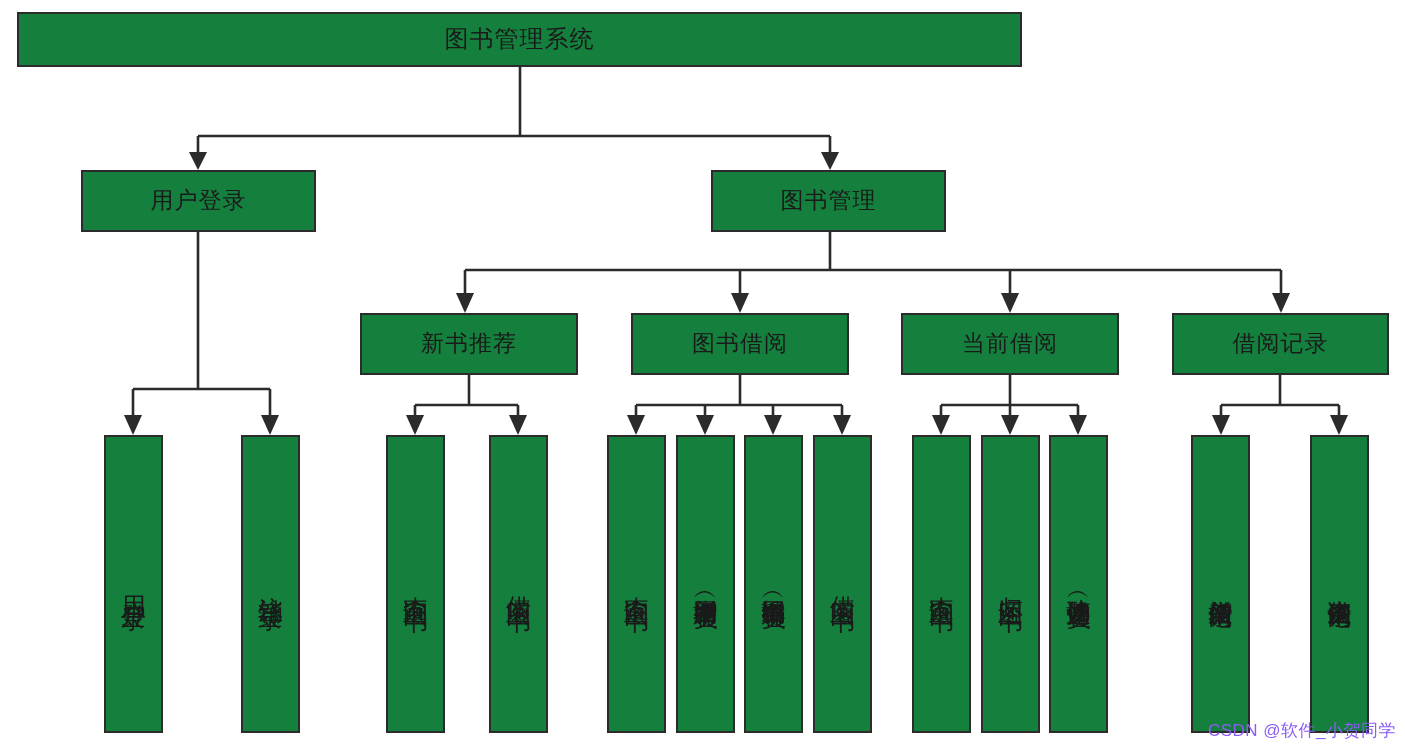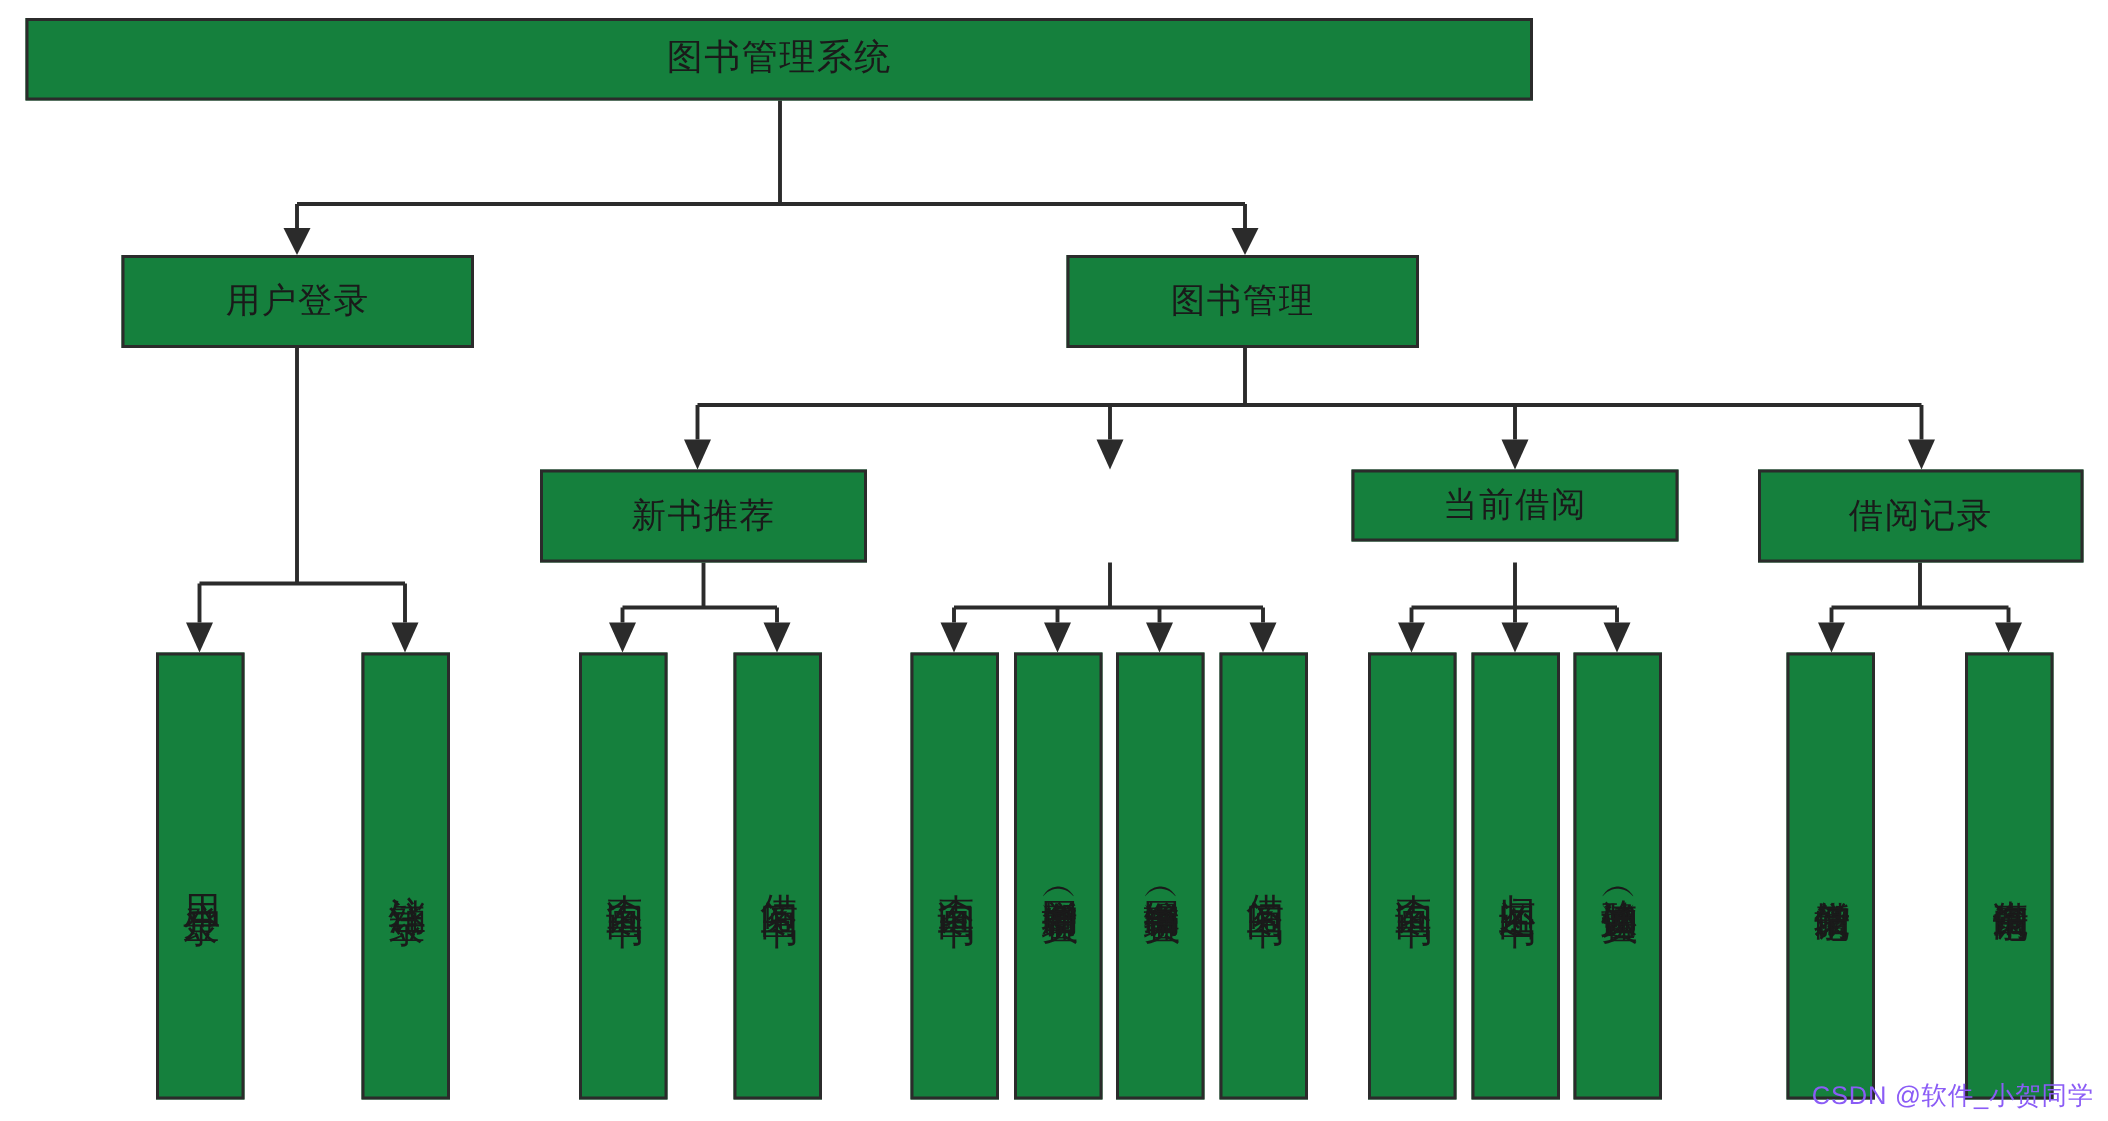--- a/index.html
+++ b/index.html
@@ -145,21 +145,24 @@
   <div class="node h" style="left:81px;top:170px;width:235px;height:62px;">
     <span class="lbl">用户登录</span>
   </div>
   <div class="node h" style="left:711px;top:170px;width:235px;height:62px;">
     <span class="lbl">图书管理</span>
   </div>
 
   <div class="node h" style="left:360px;top:313px;width:218px;height:62px;">
     <span class="lbl">新书推荐</span>
   </div>
-  <div class="node h" style="left:901px;top:313px;width:218px;height:48px;">
+  <div class="node h" style="left:631px;top:313px;width:218px;height:62px;">
+    <span class="lbl">图书借阅</span>
+  </div>
+  <div class="node h" style="left:901px;top:313px;width:218px;height:62px;">
     <span class="lbl">当前借阅</span>
   </div>
   <div class="node h" style="left:1172px;top:313px;width:217px;height:62px;">
     <span class="lbl">借阅记录</span>
   </div>
 
   <div class="node v" style="left:104px;top:435px;width:59px;height:298px;">
     <span class="lbl">用户登录</span>
   </div>
   <div class="node v" style="left:241px;top:435px;width:59px;height:298px;">

